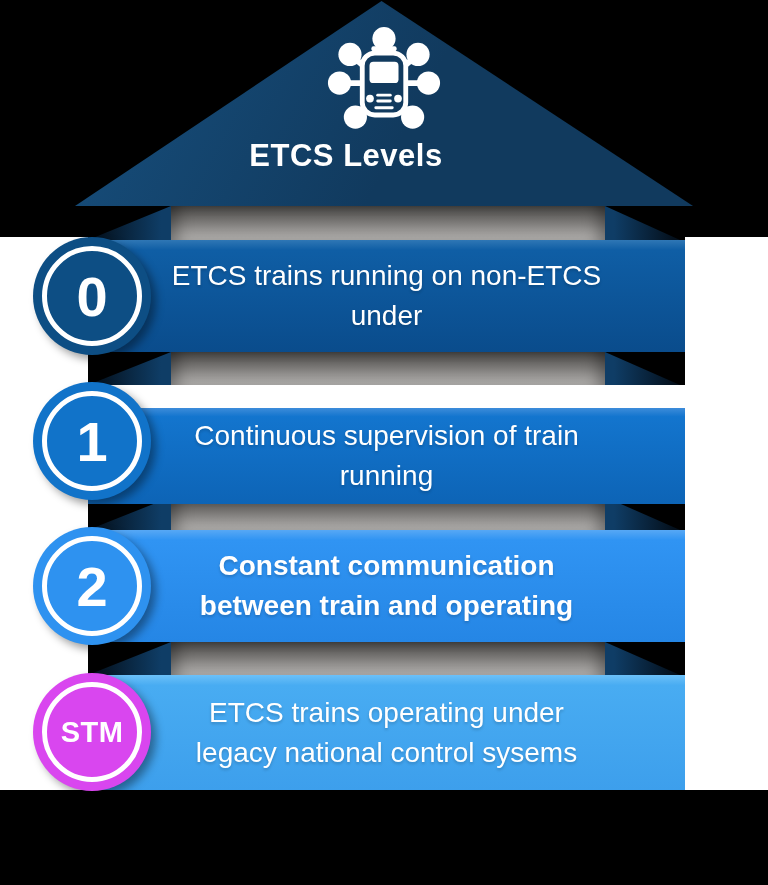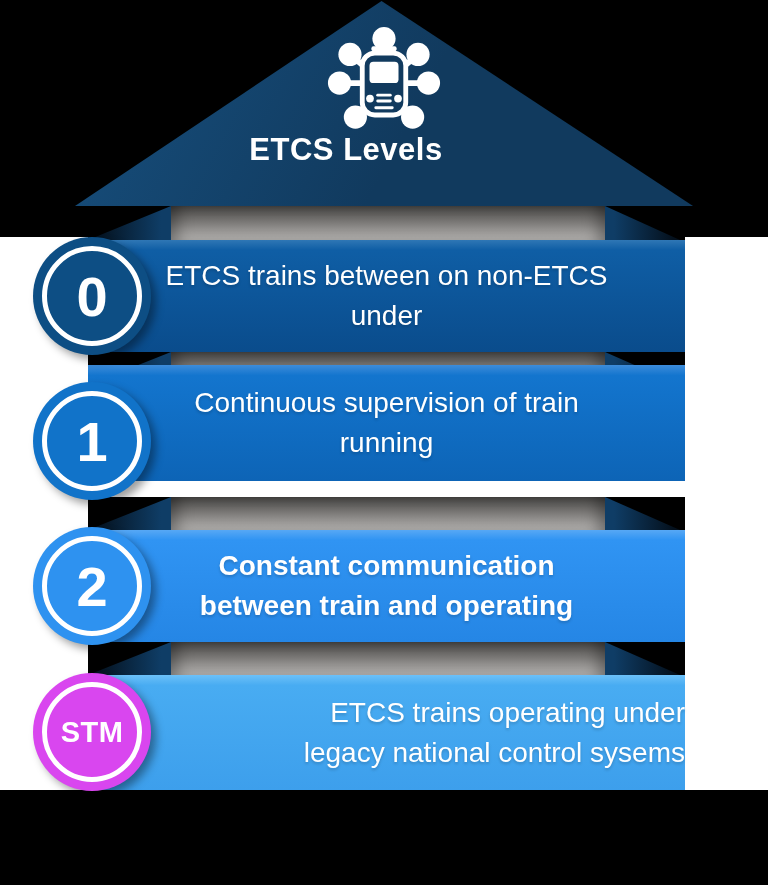--- a/index.html
+++ b/index.html
@@ -10,21 +10,21 @@
   }
   .white-band{position:absolute;left:0;top:237px;width:768px;height:553px;background:var(--band,#fff);}
   
   .arrow-head{
     position:absolute;left:75px;top:1px;width:618px;height:205px;
     background:linear-gradient(118deg,var(--triangle-light,#17507f) 0%,var(--triangle,#113a5e) 55%);
     clip-path:polygon(49.6% 0,0 100%,100% 100%);
   }
   .train-icon{position:absolute;left:326px;top:26px;width:116px;height:118px;}
   .diagram-title{
-    position:absolute;left:0;top:132px;width:692px;text-align:center;
+    position:absolute;left:0;top:138px;width:692px;text-align:center;
     color:var(--text,#fff);font-size:31px;font-weight:bold;letter-spacing:.5px;
   }
   
   .gap{position:absolute;left:88px;width:597px;background:#000;}
   .gap-top{top:206px;height:34px;}
   .gap-1{top:352px;height:33px;}
   .gap-2{top:497px;height:33px;}
   .gap-3{top:642px;height:33px;}
   .fold{position:absolute;top:0;height:100%;}
   .fold-left{
@@ -43,23 +43,23 @@
     box-shadow:inset 14px 0 16px -8px rgba(0,0,0,.35), inset -14px 0 16px -8px rgba(0,0,0,.35);
   }
   
   .bar{
     position:absolute;left:88px;width:597px;
     display:flex;flex-direction:column;align-items:center;justify-content:center;
     color:var(--text,#fff);font-size:28px;line-height:40px;
     text-shadow:0 2px 3px rgba(0,0,0,.18);
   }
   .bar-0{top:240px;height:112px;}
-  .bar-1{top:365px;height:116px;text-align:right;}
+  .bar-1{top:408px;height:96px;text-align:right;}
   .bar-2{top:530px;height:112px;}
-  .bar-3{top:675px;height:115px;align-items:flex-end;}
+  .bar-3{top:675px;height:115px;}
   
   .badge{
     position:absolute;left:33px;width:118px;height:118px;border-radius:50%;
     box-shadow:5px 5px 9px rgba(0,0,0,.38);
   }
   .badge-0{top:237px;}
   .badge-1{top:382px;}
   .badge-2{top:527px;}
   .badge-3{top:673px;}
   .badge-ring{
@@ -126,21 +126,21 @@
     <div class="fold fold-right"></div>
     <div class="shaft"></div>
   </div>
   <div class="gap gap-3">
     <div class="fold fold-left"></div>
     <div class="fold fold-right"></div>
     <div class="shaft"></div>
   </div>
 
   <div class="bar bar-0" style="background: linear-gradient(rgb(47, 119, 181) 0%, rgb(15, 94, 165) 9%, rgb(10, 76, 140) 100%);">
-    <span>ETCS trains between on non-ETCS</span>
+    <span>ETCS trains running on non-ETCS</span>
     <span>under</span>
   </div>
   <div class="bar bar-1" style="background: linear-gradient(rgb(61, 140, 218) 0%, rgb(19, 117, 206) 9%, rgb(13, 100, 182) 100%);">
     <span>Continuous supervision of train</span>
     <span>running</span>
   </div>
   <div class="bar bar-2" style="background: linear-gradient(rgb(87, 168, 245) 0%, rgb(48, 148, 243) 9%, rgb(37, 134, 229) 100%); font-weight: bold;">
     <span>Constant communication</span>
     <span>between train and operating</span>
   </div>

